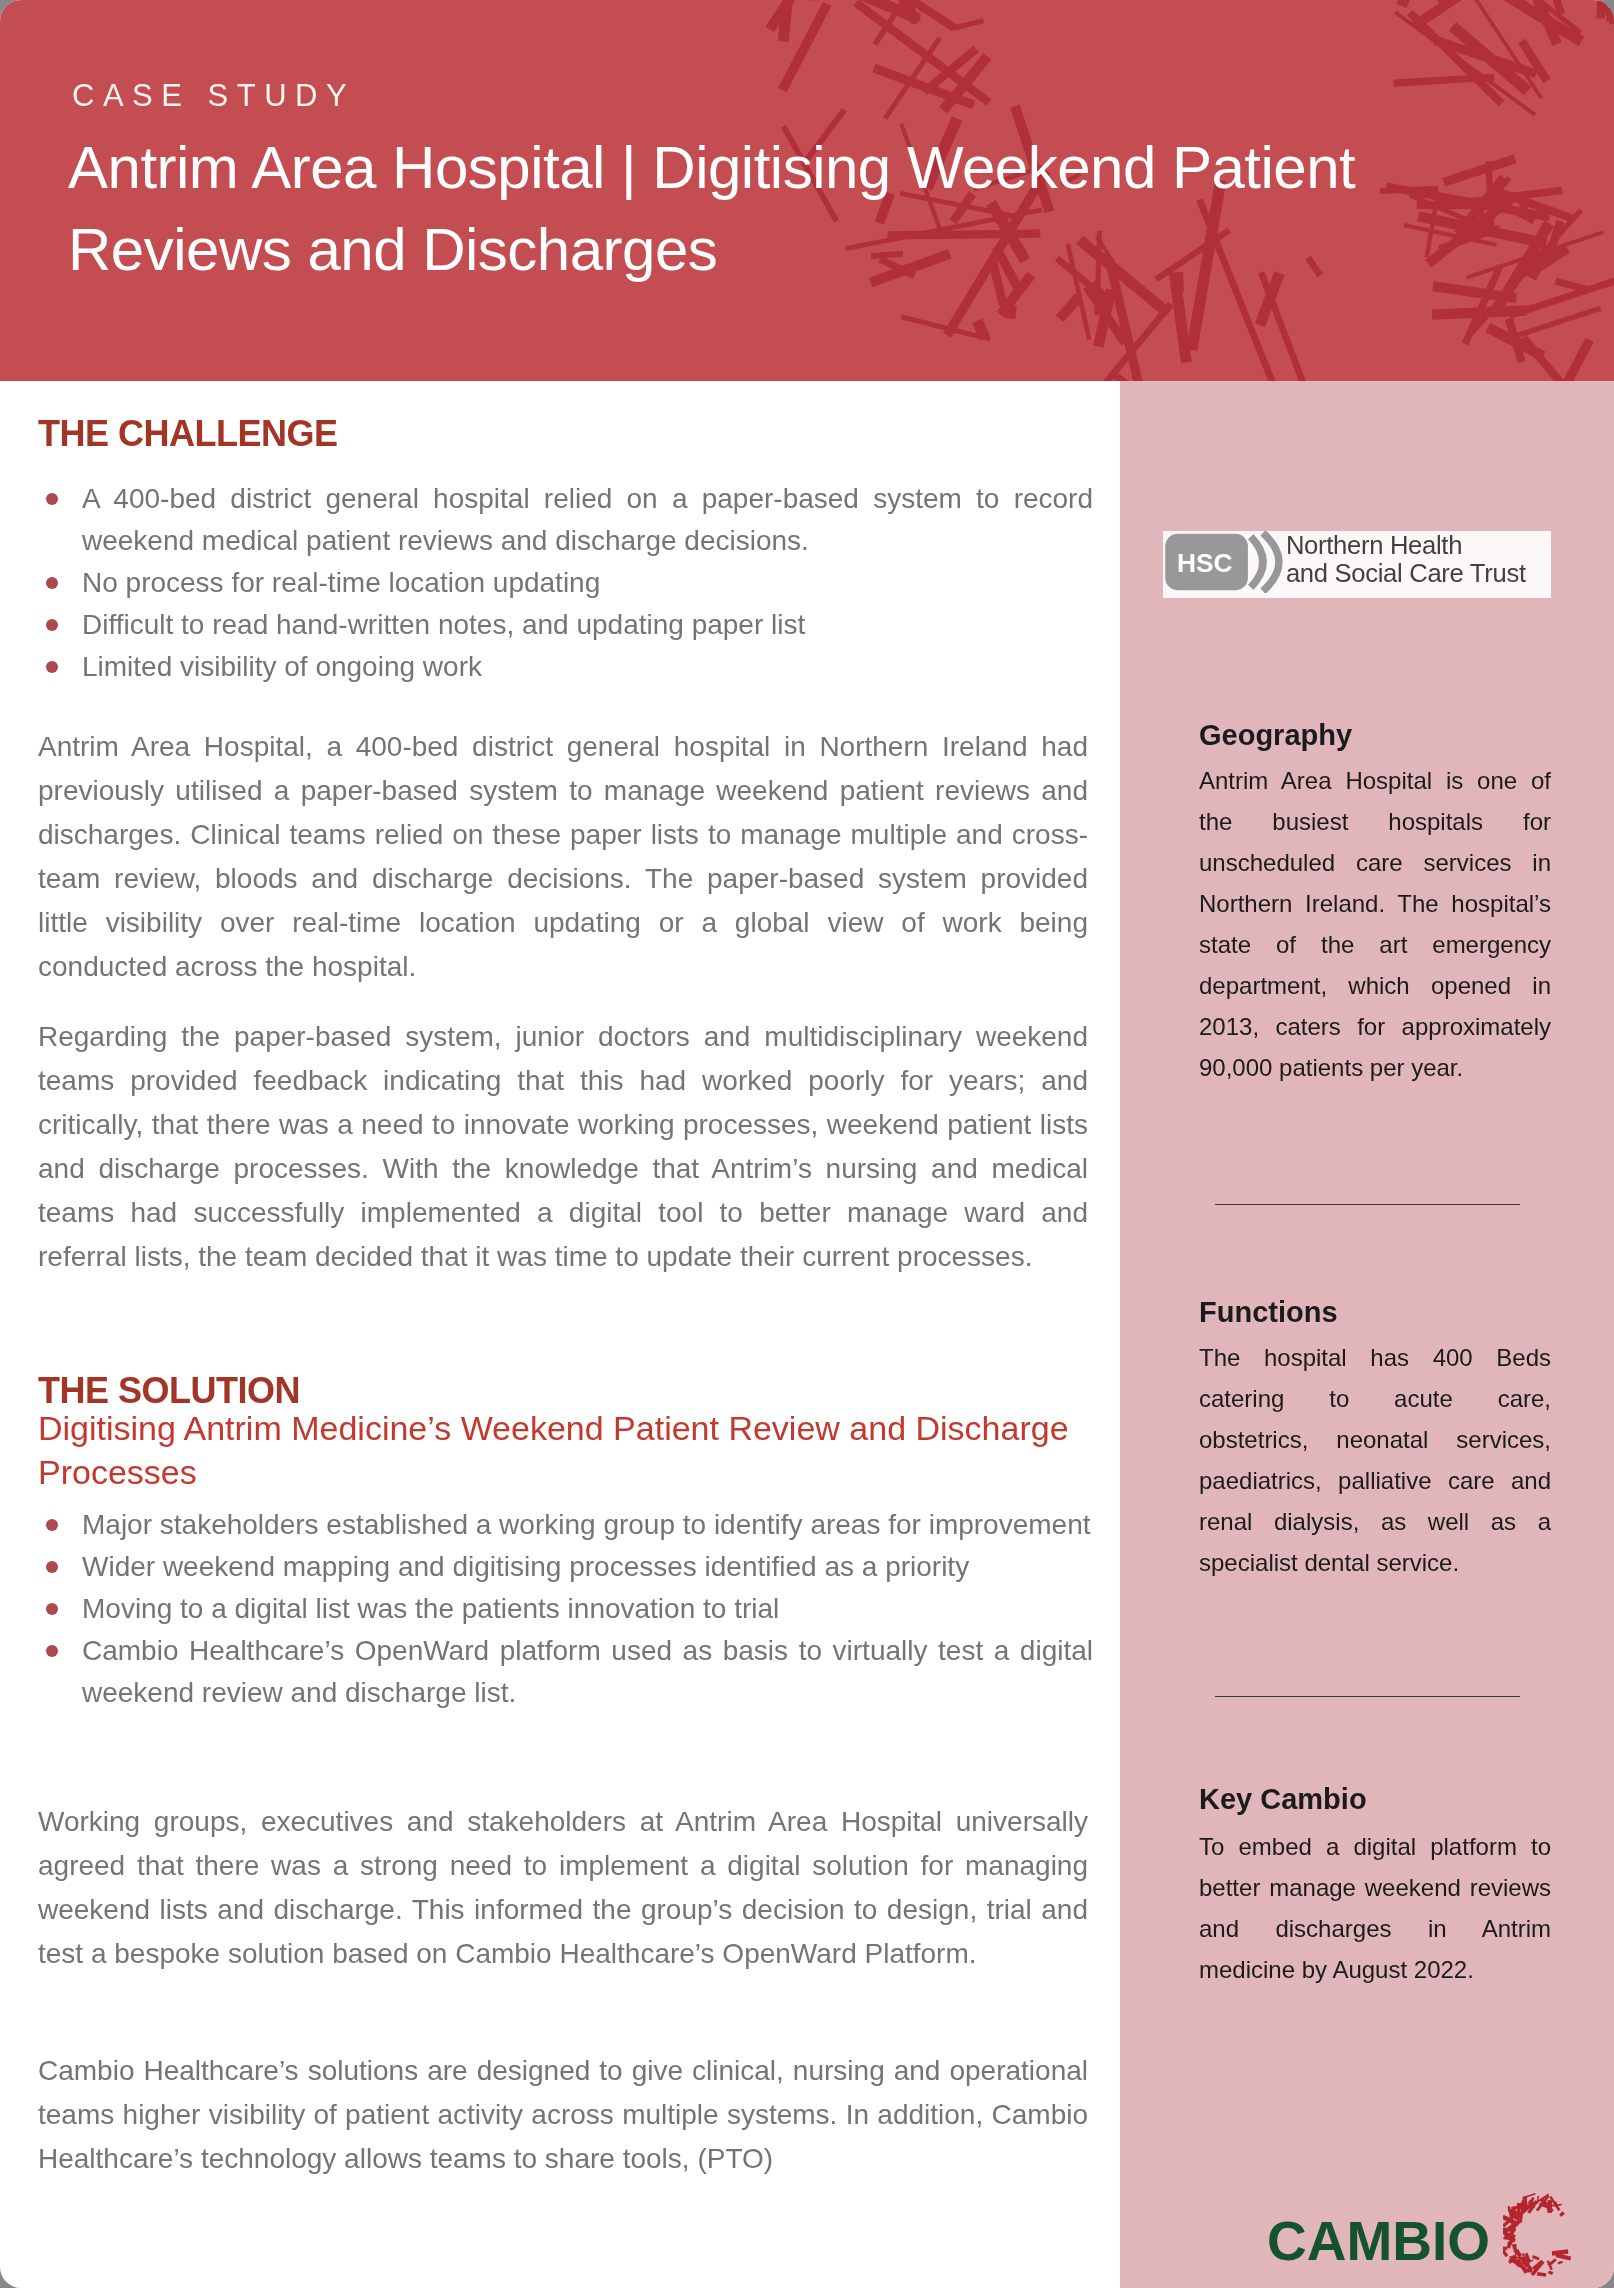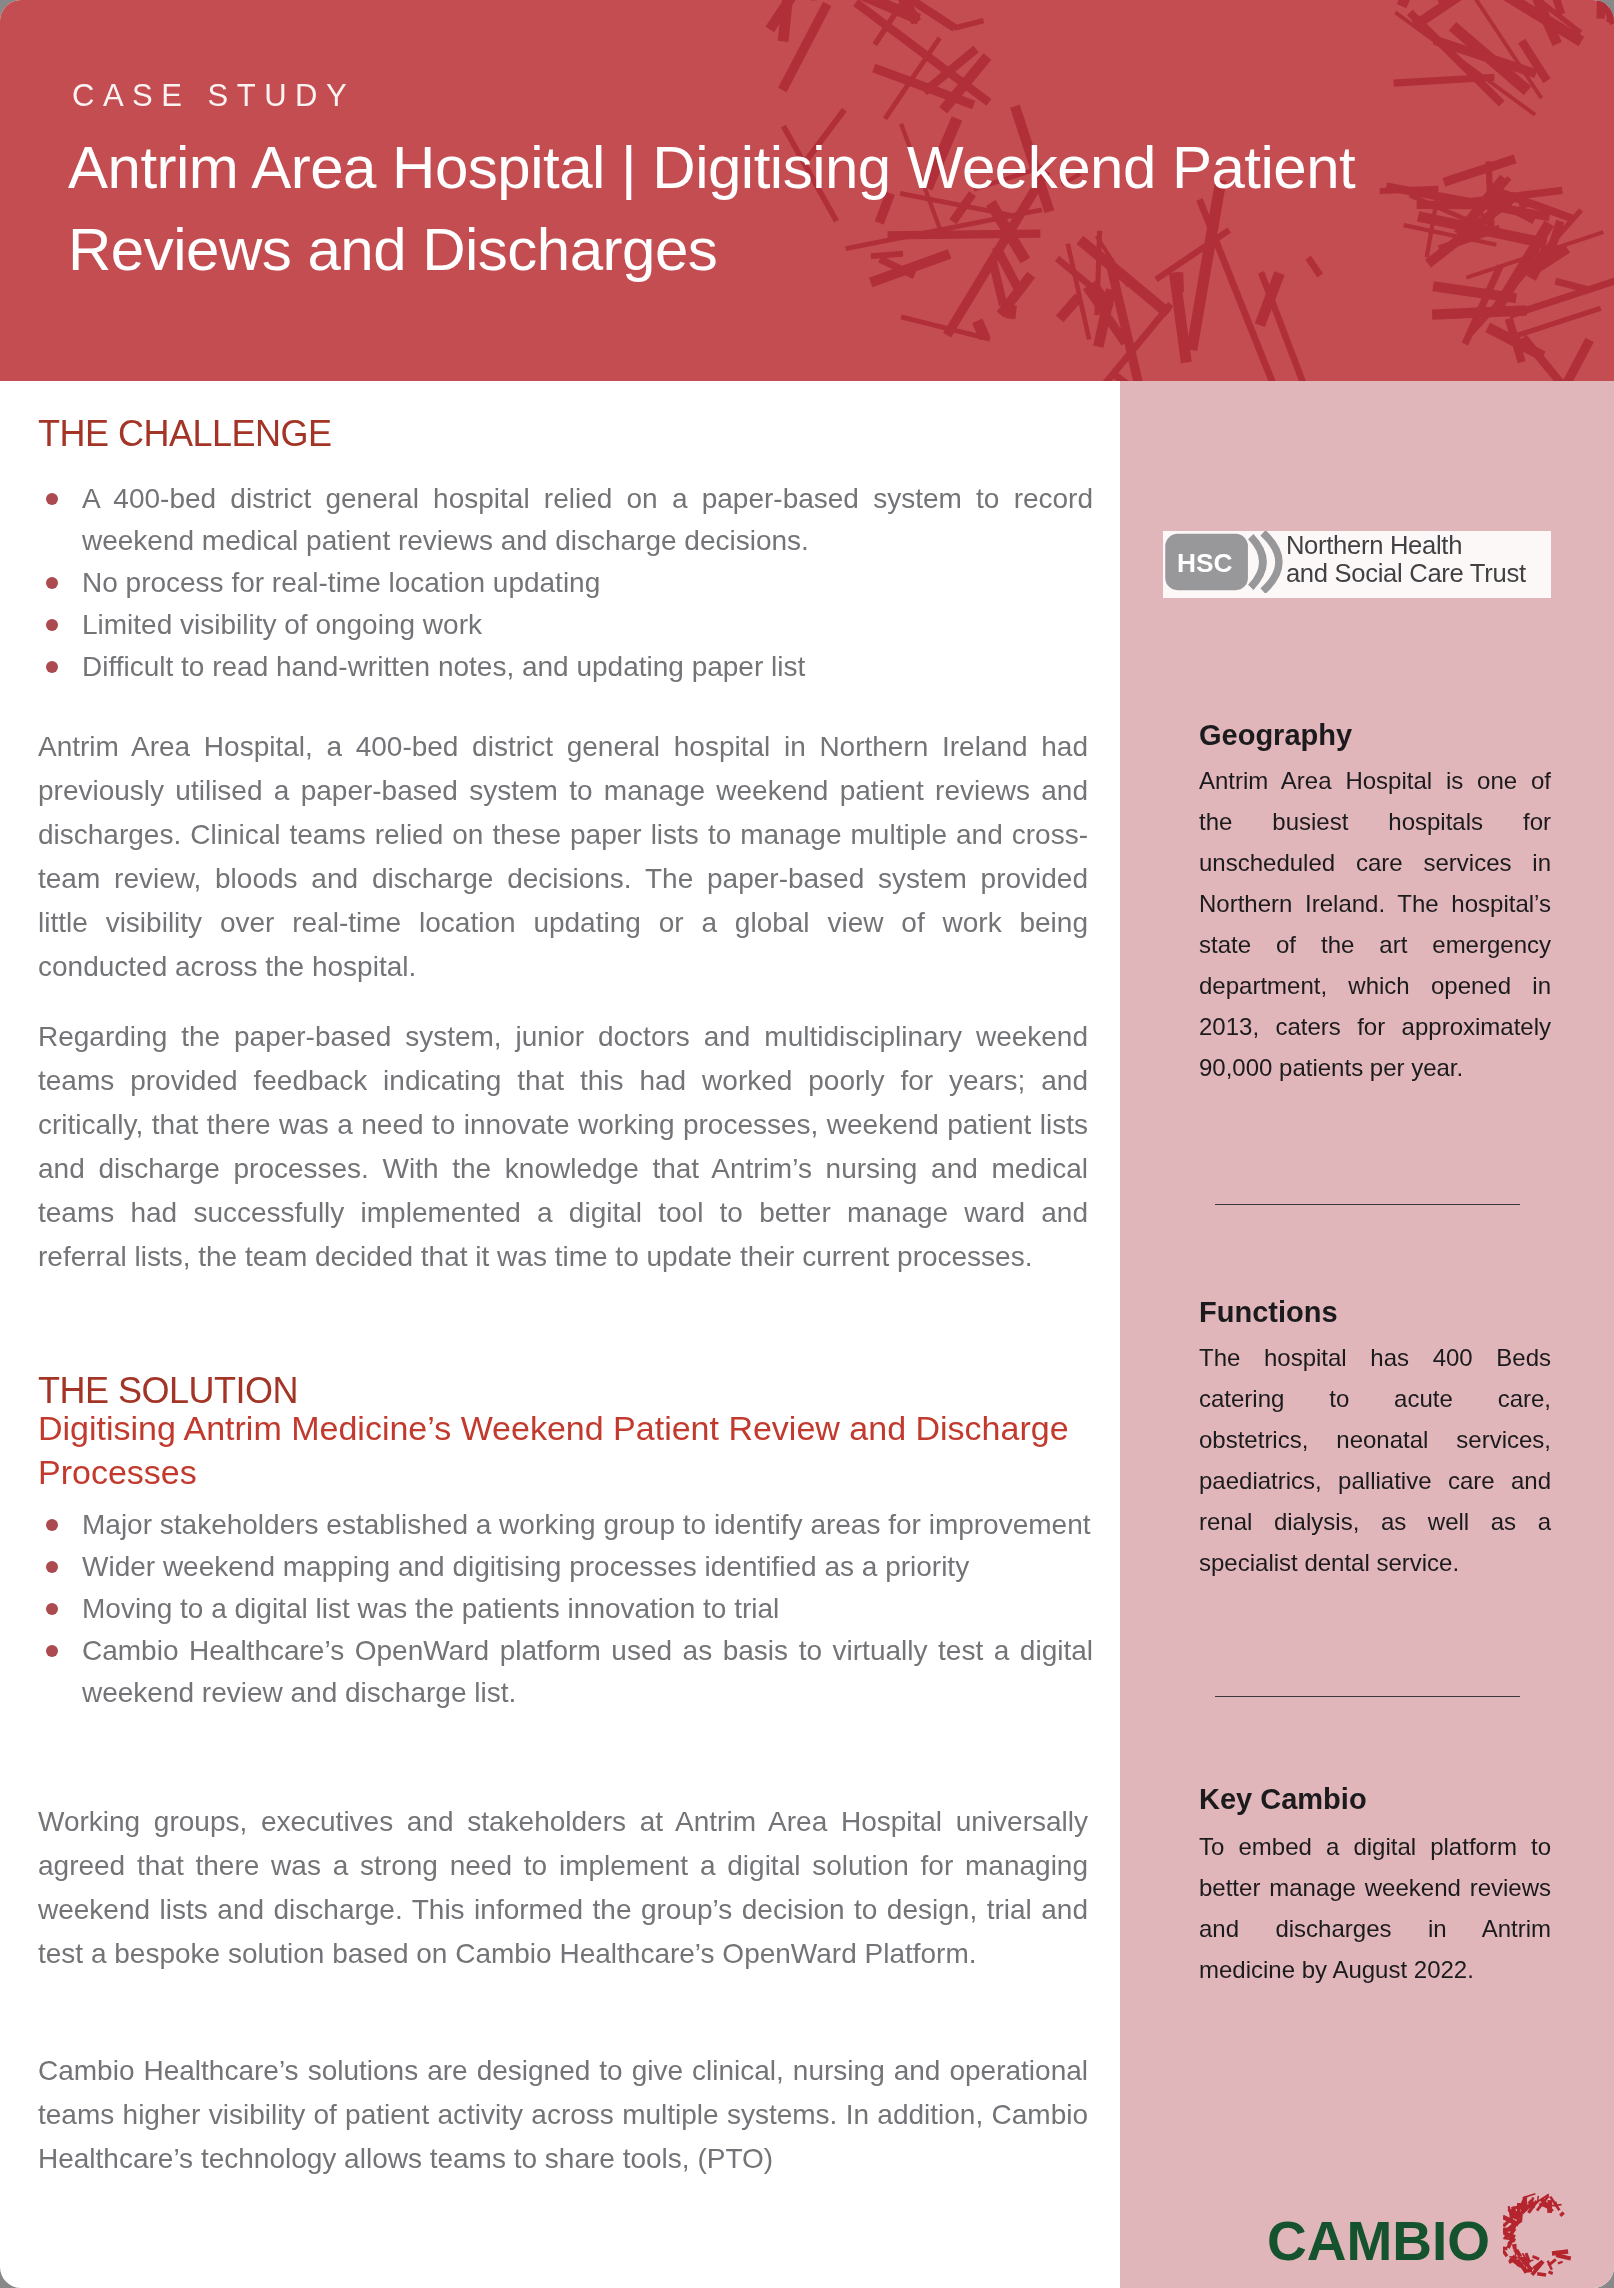--- a/index.html
+++ b/index.html
@@ -17,21 +17,21 @@
     font-size:31px;letter-spacing:8.5px;color:#fbf2f2;font-weight:400;
   }
   .title{
     position:absolute;left:68px;top:127px;margin:0;
     font-size:60px;line-height:82px;font-weight:400;color:#ffffff;letter-spacing:-0.5px;
   }
   
   .content{position:absolute;left:0;top:381px;width:1120px;}
   .content h2{
     position:absolute;left:38px;margin:0;
-    font-size:36px;font-weight:400;color:#a33527;letter-spacing:-0.5px;
+    font-size:36px;font-weight:700;color:#a33527;letter-spacing:-0.5px;
   }
   .h-challenge{top:32px;}
   .h-solution{top:989px;}
   .subhead{
     position:absolute;left:38px;top:1025px;width:1065px;margin:0;
     font-size:34px;line-height:44px;color:#c23a2d;font-weight:400;
   }
   .para{
     position:absolute;left:38px;width:1050px;margin:0;
     font-size:28px;line-height:44px;color:#737477;
@@ -276,22 +276,22 @@
     <div class="eyebrow">CASE STUDY</div>
     <h1 class="title"><span>Antrim Area Hospital | Digitising Weekend Patient</span><br><span>Reviews and Discharges</span></h1>
   </header>
 
   <main class="content">
     <h2 class="h-challenge">THE CHALLENGE</h2>
 
     <ul class="bullets bullets-challenge">
       <li><span class="dot"></span><span>A 400-bed district general hospital relied on a paper-based system to record weekend medical patient reviews and discharge decisions.</span></li>
       <li><span class="dot"></span><span>No process for real-time location updating</span></li>
+      <li><span class="dot"></span><span>Difficult to read hand-written notes, and updating paper list</span></li>
       <li><span class="dot"></span><span>Limited visibility of ongoing work</span></li>
-      <li><span class="dot"></span><span>Difficult to read hand-written notes, and updating paper list</span></li>
     </ul>
 
     <p class="para p1">Antrim Area Hospital, a 400-bed district general hospital in Northern Ireland had previously utilised a paper-based system to manage weekend patient reviews and discharges. Clinical teams relied on these paper lists to manage multiple and cross-team review, bloods and discharge decisions. The paper-based system provided little visibility over real-time location updating or a global view of work being conducted across the hospital.</p>
     <p class="para p2">Regarding the paper-based system, junior doctors and multidisciplinary weekend teams provided feedback indicating that this had worked poorly for years; and critically, that there was a need to innovate working processes,  weekend patient lists and discharge processes. With the knowledge that Antrim’s nursing and medical teams had successfully implemented a digital tool to better manage ward and referral lists, the team decided that it was time to update their current processes.</p>
 
     <h2 class="h-solution">THE SOLUTION</h2>
     <p class="subhead"><span>Digitising Antrim Medicine’s Weekend Patient Review and Discharge</span><br><span>Processes</span></p>
 
     <ul class="bullets bullets-solution">
       <li><span class="dot"></span><span>Major stakeholders established a working group to identify areas for improvement</span></li>

